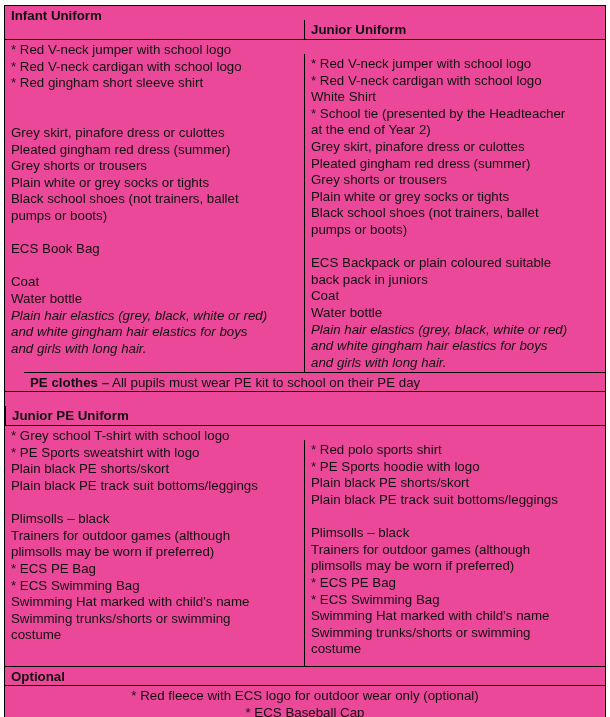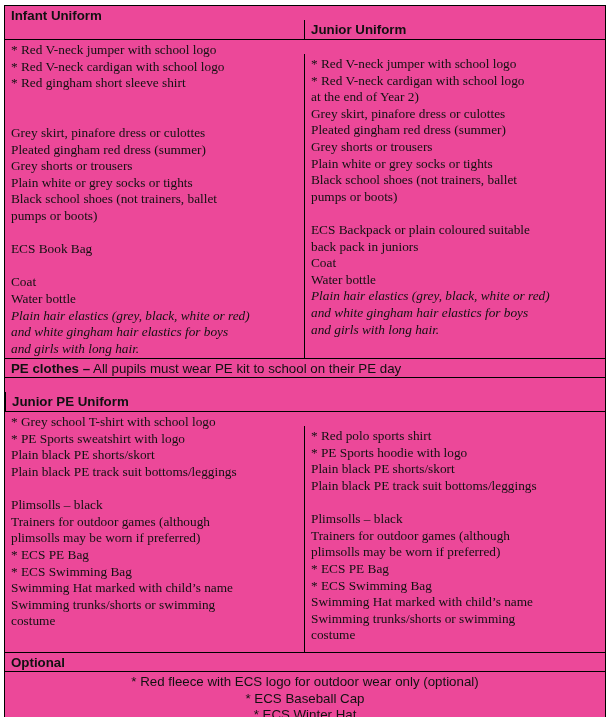--- a/index.html
+++ b/index.html
@@ -22,28 +22,29 @@
   .col-left { flex: 0 0 299px; width: 299px; }
   .col-right { flex: 1 1 auto; border-left: 1.5px solid #000; margin-top: 14px; }
   .hcell {
     font-weight: 700;
     padding: 2px 6px 1px 6px;
     line-height: 16px;
     height: 19px;
     white-space: nowrap;
     overflow: hidden;
   }
-  .bcell { padding: 2px 6px 1px 6px; overflow: hidden; font-family: Liberation Serif, serif; }
+  .bcell { padding: 2px 6px 1px 6px; overflow: hidden; }
   .pe-pad .bcell { padding-bottom: 8px; }
   .banner {
     padding: 2px 6px 1px 6px;
     line-height: 16px;
     height: 19px;
     white-space: nowrap;
     overflow: hidden;
+    margin-left: 19px;
   }
   .banner .lead { font-weight: 700; }
   .opt-body { padding: 2px 6px 8px 6px; overflow: hidden; text-align: center; }
   .line {
     line-height: 16.6px;
     min-height: 16.6px;
     white-space: pre;
   }
   .line.italic { font-style: italic; }
 </style>
@@ -76,20 +77,22 @@
           <div class="line">&nbsp;</div>
           <div class="line">Coat</div>
           <div class="line">Water bottle</div>
           <div class="line italic">Plain hair elastics (grey, black, white or red)</div>
           <div class="line italic">and white gingham hair elastics for boys</div>
           <div class="line italic">and girls with long hair.</div>
         </div>
       <div class="cell col-right bcell">
           <div class="line">* Red V-neck jumper with school logo</div>
           <div class="line">* Red V-neck cardigan with school logo</div>
+          <div class="line">White Shirt</div>
+          <div class="line">* School tie (presented by the Headteacher</div>
           <div class="line">at the end of Year 2)</div>
           <div class="line">Grey skirt, pinafore dress or culottes</div>
           <div class="line">Pleated gingham red dress (summer)</div>
           <div class="line">Grey shorts or trousers</div>
           <div class="line">Plain white or grey socks or tights</div>
           <div class="line">Black school shoes (not trainers, ballet</div>
           <div class="line">pumps or boots)</div>
           <div class="line">&nbsp;</div>
           <div class="line">ECS Backpack or plain coloured suitable</div>
           <div class="line">back pack in juniors</div>

